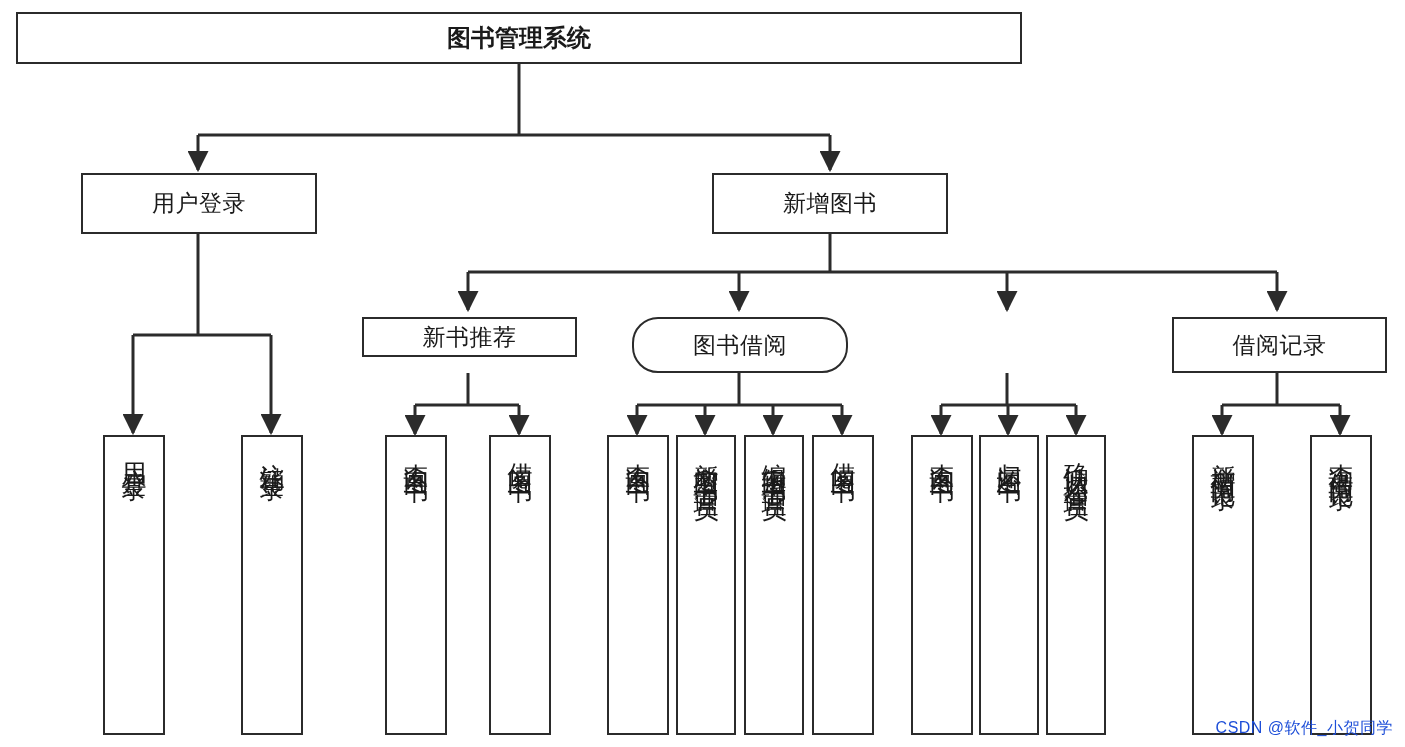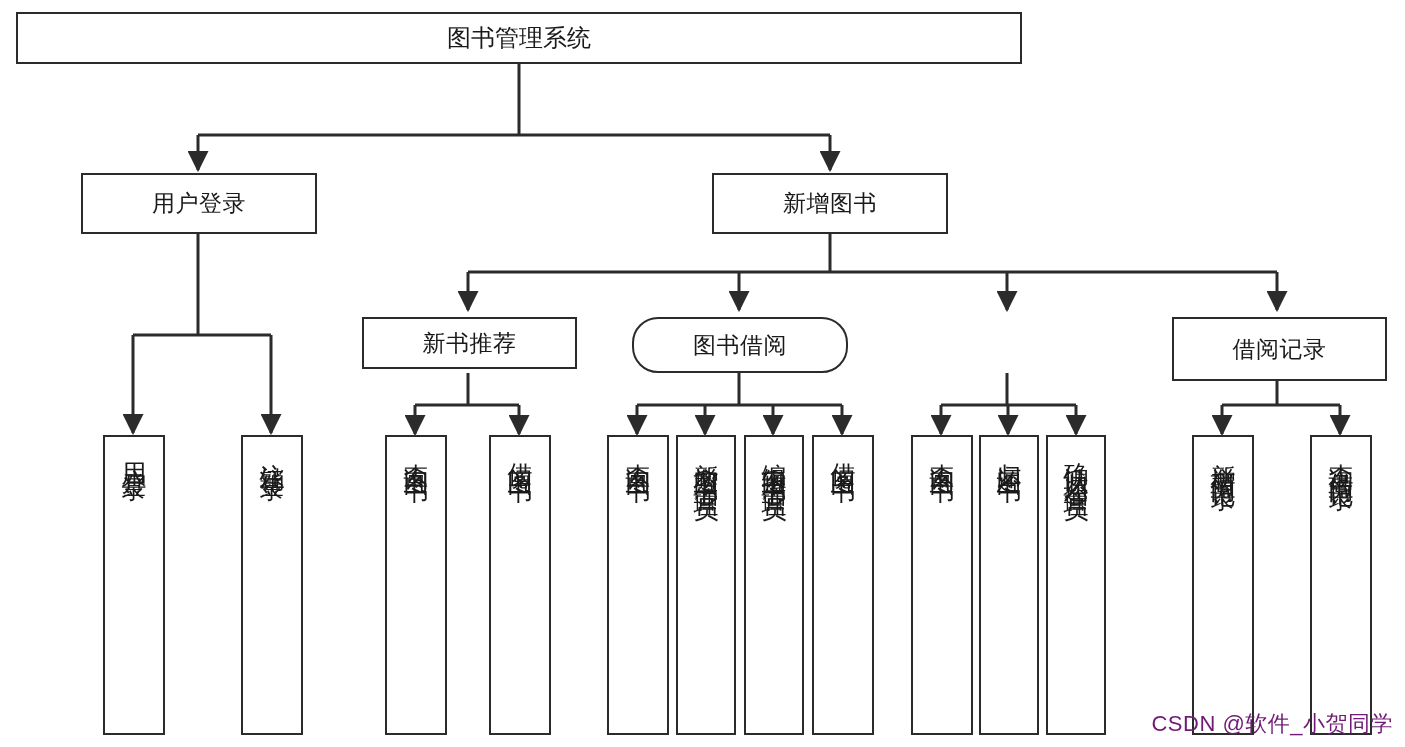--- a/index.html
+++ b/index.html
@@ -53,22 +53,22 @@
     writing-mode: vertical-rl;
     text-orientation: upright;
     letter-spacing: 5px;
     white-space: nowrap;
     line-height: 1;
   }
   .watermark {
     position: absolute;
     right: 12px;
     bottom: 8px;
-    font-size: 22px;
-    color: #701a75;
+    font-size: 16px;
+    color: #1d4ed8;
     letter-spacing: 0.5px;
     white-space: nowrap;
   }
 </style>
 </head>
 <body>
 
 <div id="canvas">
 
   <svg class="wires" viewBox="0 0 1405 747">
@@ -116,38 +116,38 @@
       <path d="M 1008 405 L 1008 434" marker-end="url(#arrow)"></path>
       <path d="M 1076 405 L 1076 434" marker-end="url(#arrow)"></path>
 
       <path d="M 1277 373 L 1277 405"></path>
       <path d="M 1222 405 L 1340 405"></path>
       <path d="M 1222 405 L 1222 434" marker-end="url(#arrow)"></path>
       <path d="M 1340 405 L 1340 434" marker-end="url(#arrow)"></path>
     </g>
   </svg>
 
-  <div class="node root" style="left:16px; top:12px; width:1006px; height:52px;">
+  <div class="node root" style="left:16px; top:12px; width:1006px; height:52px;font-weight:bold;">
     <span>图书管理系统</span>
   </div>
 
   <div class="node h" style="left:81px; top:173px; width:236px; height:61px;">
     <span>用户登录</span>
   </div>
   <div class="node h" style="left:712px; top:173px; width:236px; height:61px;">
     <span>新增图书</span>
   </div>
 
-  <div class="node h" style="left:362px; top:317px; width:215px; height:52px;">
+  <div class="node h" style="left:362px; top:317px; width:215px; height:40px;">
     <span>新书推荐</span>
   </div>
   <div class="node h" style="left:632px; top:317px; width:216px; height:56px;border-radius:26px;">
     <span>图书借阅</span>
   </div>
-  <div class="node h" style="left:1172px; top:317px; width:215px; height:64px;">
+  <div class="node h" style="left:1172px; top:317px; width:215px; height:56px;">
     <span>借阅记录</span>
   </div>
 
   <div class="node v" style="left:103px; top:435px; width:62px; height:300px;">
     <span class="vtext">用户登录</span>
   </div>
   <div class="node v" style="left:241px; top:435px; width:62px; height:300px;">
     <span class="vtext">注销登录</span>
   </div>
 

